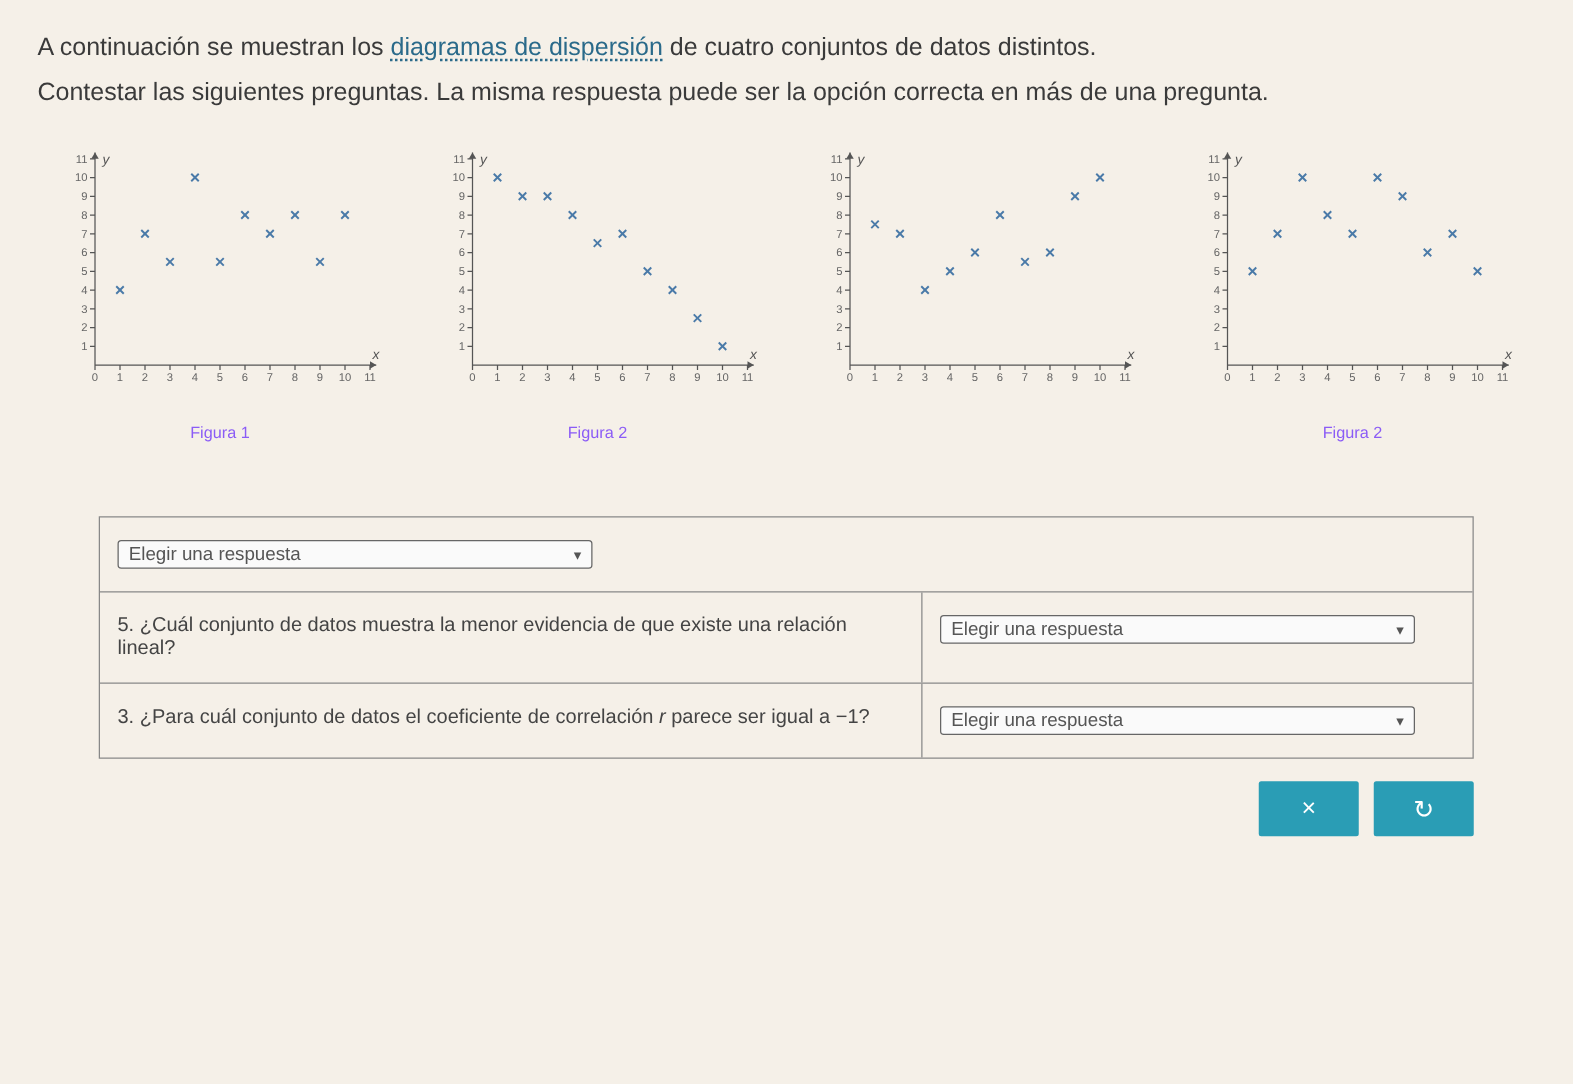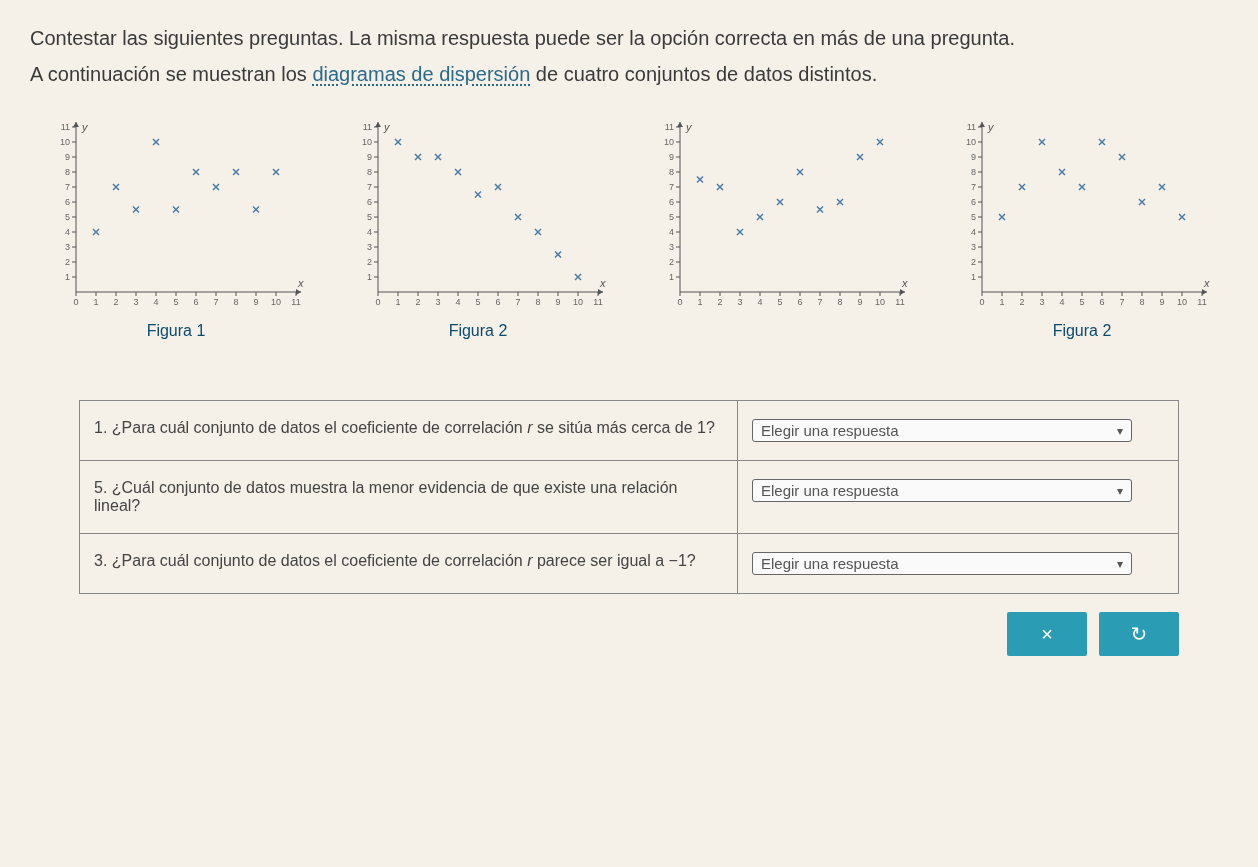--- a/index.html
+++ b/index.html
@@ -17,23 +17,23 @@
     text-underline-offset: 3px;
   }
   .charts-row {
     display: flex;
     justify-content: space-around;
     margin: 10px 0 20px 0;
     gap: 10px;
   }
   .chart-block { text-align: center; }
   .chart-caption {
-    margin-top: 5px;
-    font-size: 16px;
-    color: #0c4a6e;
+    margin-top: 21px;
+    font-size: 13px;
+    color: #8b5cf6;
   }
   svg.scatter { display: block; }
   .axis { stroke: #555; stroke-width: 1; }
   .tick { stroke: #555; stroke-width: 1; }
   .tick-label { font-size: 9px; fill: #666; }
   .axis-label { font-size: 11px; fill: #555; font-style: italic; }
   .pt { fill: none; stroke: #4a7aa8; stroke-width: 1.5; }
   
   .questions {
     width: 1100px;
@@ -89,24 +89,24 @@
     justify-content: center;
     font-size: 20px;
     border-radius: 2px;
     cursor: pointer;
   }
 </style>
 </head>
 <body>
 
 <div class="intro">
-  <p>Contestar las siguientes preguntas. La misma respuesta puede ser la opción correcta en más de una pregunta.</p>
   <p>
     <span>A continuación se muestran los </span><span class="link">diagramas de dispersión</span><span> de cuatro conjuntos de datos distintos.</span>
   </p>
+  <p>Contestar las siguientes preguntas. La misma respuesta puede ser la opción correcta en más de una pregunta.</p>
 </div>
 
 <div class="charts-row">
     <div class="chart-block">
       <svg class="scatter" width="260" height="200">
         <line class="axis" x1="30" y1="175" x2="255" y2="175"></line>
         <polygon points="255,175 250,172 250,178" fill="#555"></polygon>
         <line class="axis" x1="30" y1="175" x2="30" y2="5"></line>
         <polygon points="30,5 27,10 33,10" fill="#555"></polygon>
         <line class="tick" x1="30" y1="175" x2="30" y2="179"></line>
@@ -487,21 +487,20 @@
           <line x1="227" y1="97" x2="233" y2="103"></line>
           <line x1="227" y1="103" x2="233" y2="97"></line>
         </g>
       </svg>
       <div class="chart-caption">Figura 2</div>
     </div>
   </div>
 
 <div class="questions">
     <div class="qrow">
-      <div class="qcell qtext">1. ¿Para cuál conjunto de datos el coeficiente de correlación <span class="italic-r">r</span> se sitúa más cerca de 1?</div>
       <div class="qcell qanswer">
         <div class="dropdown">
           <span>Elegir una respuesta</span>
           <span class="chev">▾</span>
         </div>
       </div>
     </div>
     <div class="qrow">
       <div class="qcell qtext">5. ¿Cuál conjunto de datos muestra la menor evidencia de que existe una relación lineal?</div>
       <div class="qcell qanswer">

